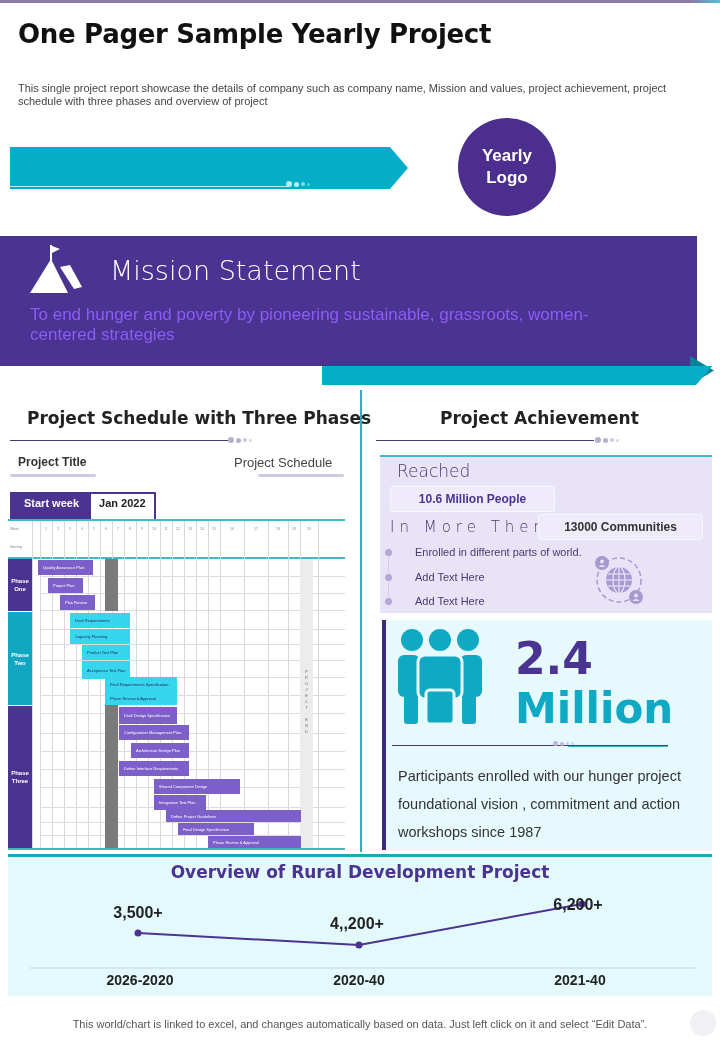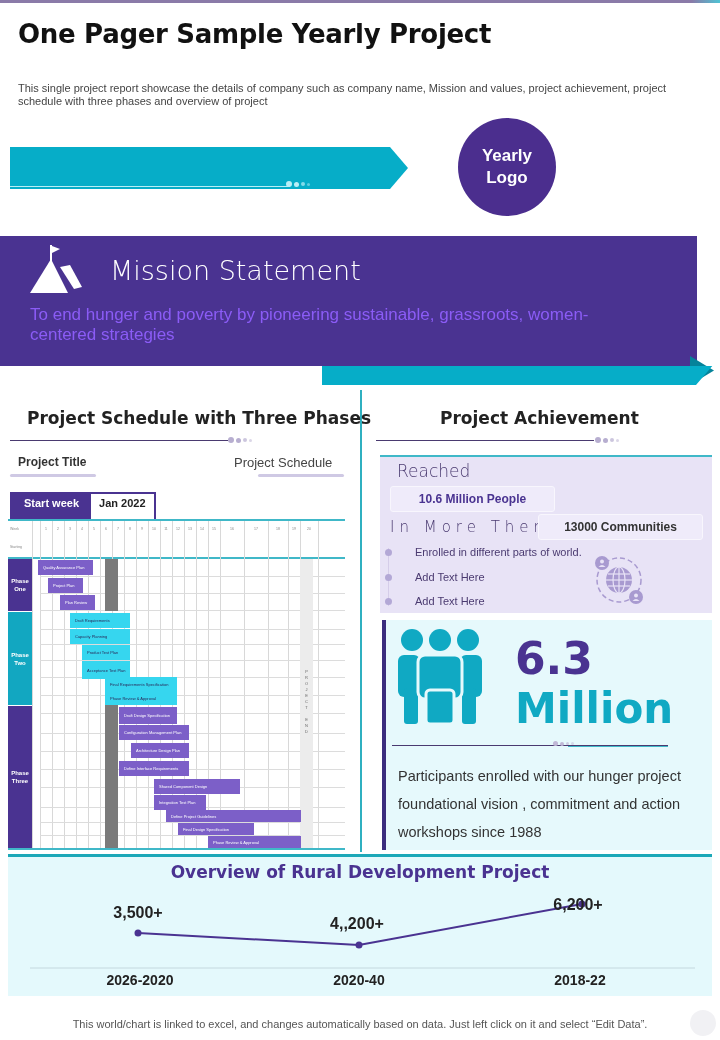--- a/index.html
+++ b/index.html
@@ -299,42 +299,42 @@
     <circle cx="42" cy="12" r="11"></circle>
     <circle cx="70" cy="12" r="11"></circle>
     <rect x="0" y="27" width="22" height="42" rx="6"></rect>
     <rect x="6" y="60" width="14" height="36" rx="3"></rect>
     <rect x="62" y="27" width="22" height="42" rx="6"></rect>
     <rect x="64" y="60" width="14" height="36" rx="3"></rect>
     <rect x="20" y="27" width="44" height="44" rx="7" stroke="#e6f9fc" stroke-width="3"></rect>
     <rect x="28" y="62" width="28" height="34" rx="4" stroke="#e6f9fc" stroke-width="3"></rect>
   </g>
 </svg>
-<div class="num-41">6.3</div>
+<div class="num-41">2.4</div>
 <div class="num-mil">Million</div>
 <div class="mil-line"></div>
 <div style="position:absolute;left:568px;top:746px;width:100px;height:1px;background:#40b8c8;"></div>
 <div class="mil-dots">
   <span style="width:5px;height:5px;"></span>
     <span style="width:4px;height:4px;margin-top:.5px;"></span>
     <span style="width:3px;height:3px;margin-top:1px;opacity:.7"></span>
     <span style="width:3px;height:3px;margin-top:1px;opacity:.5"></span>
 </div>
-<div class="mil-text">Participants enrolled with our hunger project foundational vision , commitment and action workshops since 1988</div>
+<div class="mil-text">Participants enrolled with our hunger project foundational vision , commitment and action workshops since 1987</div>
 
 <div class="overview"></div>
 <div class="ov-title">Overview of Rural Development Project</div>
 <svg class="ov-chart" viewBox="0 0 720 115">
   <line x1="30" y1="88" x2="695" y2="88" stroke="#c4d8de" stroke-width="1"></line>
   <polyline points="138,53 359,65 582,24" fill="none" stroke="#4a3391" stroke-width="2"></polyline>
   <circle cx="138" cy="53" r="3.5" fill="#4a3391"></circle>
   <circle cx="359" cy="65" r="3.5" fill="#4a3391"></circle>
   <circle cx="582" cy="24" r="3.5" fill="#4a3391"></circle>
 </svg>
 <div class="ov-label" style="left:78px;top:904px;">3,500+</div>
 <div class="ov-label" style="left:297px;top:915px;">4,,200+</div>
 <div class="ov-label" style="left:518px;top:896px;">6,200+</div>
 <div class="ov-cat" style="left:80px;top:972px;">2026-2020</div>
 <div class="ov-cat" style="left:299px;top:972px;">2020-40</div>
-<div class="ov-cat" style="left:520px;top:972px;">2018-22</div>
+<div class="ov-cat" style="left:520px;top:972px;">2021-40</div>
 
 <div class="footer">This world/chart is linked to excel, and changes automatically based on data. Just left click on it and select “Edit Data”.</div>
 <div class="fcircle"></div>
 
 </body></html>

